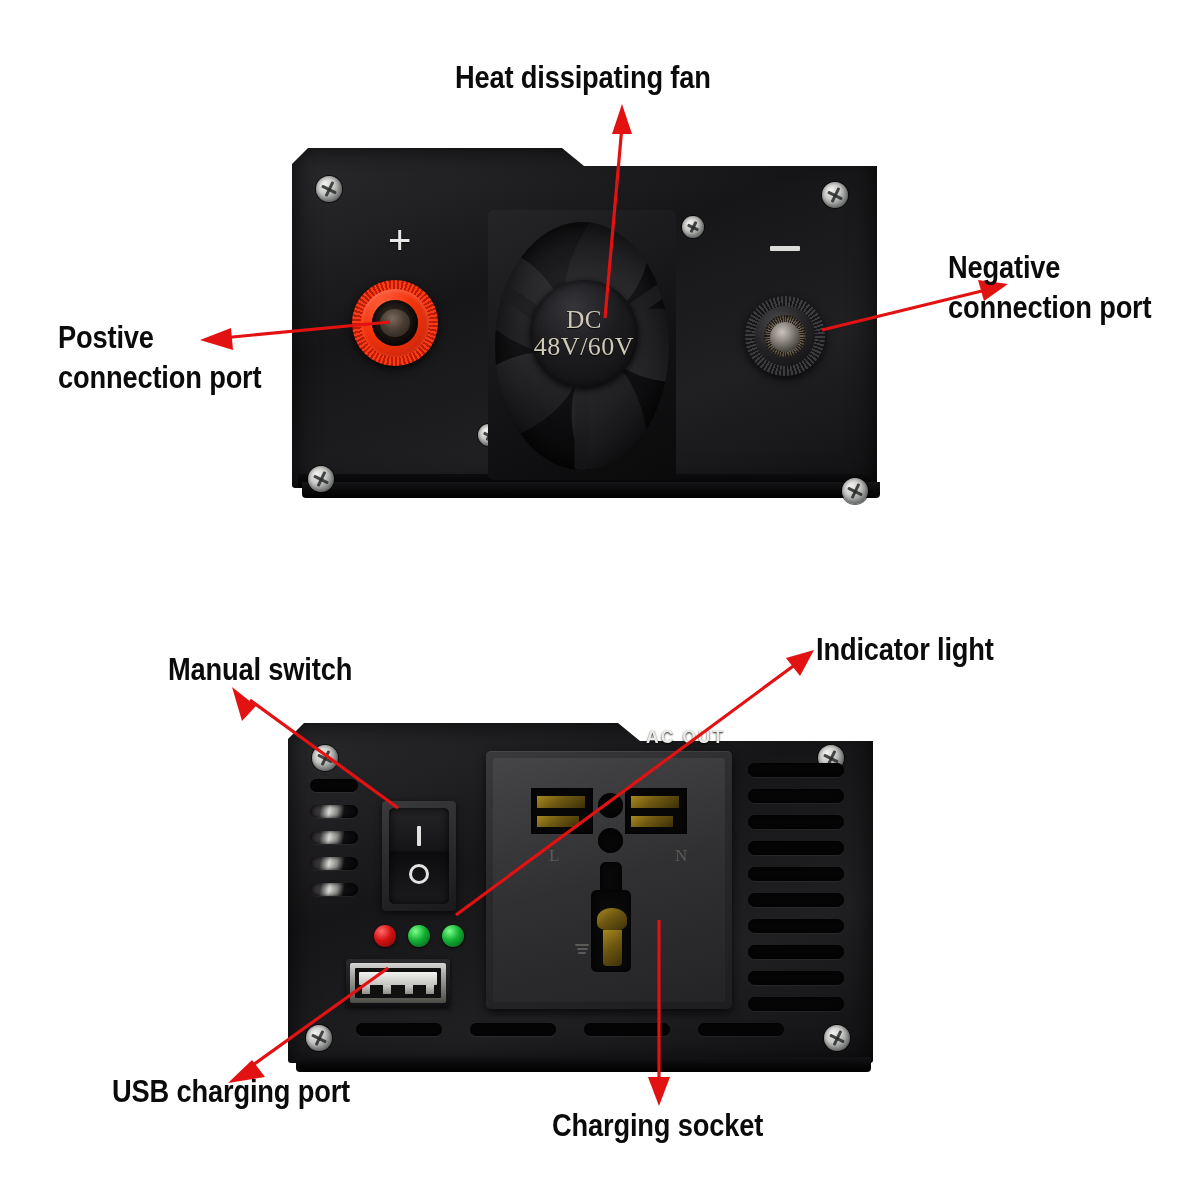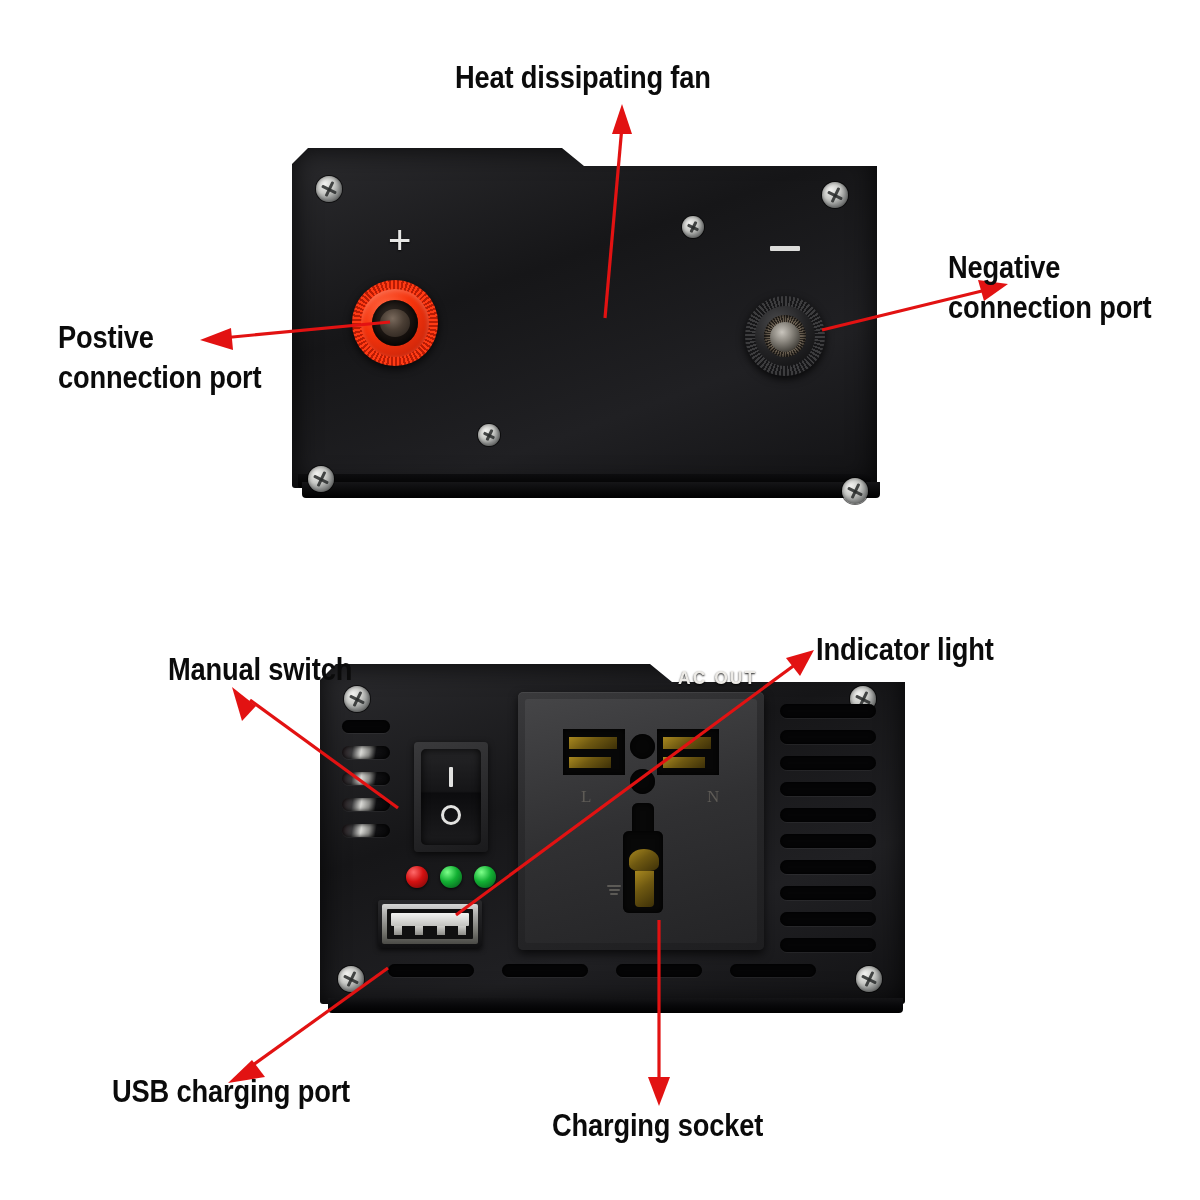--- a/index.html
+++ b/index.html
@@ -404,29 +404,45 @@
 
     <div class="pol" style="left:96px; top:72px;">+</div>
     <div class="minus-mark" style="left:478px; top:98px;"></div>
 
     <div class="post-red" style="left:60px; top:132px;">
       <div class="ring2"></div>
       <div class="ring3"></div>
       <div class="hole"></div>
     </div>
 
+    <div class="fan-housing" style="left:196px; top:62px; width:188px; height:270px;">
+      <div class="fan-bore" style="left:7px; top:12px; width:174px; height:248px;">
+        <div class="blade" style="transform: rotate(10deg);"></div>
+        <div class="blade" style="transform: rotate(82deg);"></div>
+        <div class="blade" style="transform: rotate(154deg);"></div>
+        <div class="blade" style="transform: rotate(226deg);"></div>
+        <div class="blade" style="transform: rotate(298deg);"></div>
+        <div class="fan-strut" style="transform: translateX(-50%) rotate(0deg);"></div>
+        <div class="fan-strut" style="transform: translateX(-50%) rotate(125deg);"></div>
+        <div class="fan-strut" style="transform: translateX(-50%) rotate(-125deg);"></div>
+      </div>
+      <div class="fan-hub" style="left:42px; top:70px; width:108px; height:108px;">
+        <span class="hub-line l1">DC</span>
+        <span class="hub-line l2">48V/60V</span>
+      </div>
+    </div>
 
     <div class="post-black" style="left:453px; top:148px;">
       <div class="ring2"></div>
       <div class="ring3"></div>
       <div class="hole"></div>
     </div>
   </div>
 
-  <div class="device" id="bottom-device" style="left:288px; top:664px; width:590px; height:380px;margin-left:32px;">
+  <div class="device" id="bottom-device" style="left:288px; top:723px; width:590px; height:380px;">
 
     <div class="shell" id="bot-shell"></div>
     <div id="bot-base"></div>
 
     <div class="screw" style="left:24px;  top:22px;"></div>
     <div class="screw" style="left:530px; top:22px;"></div>
     <div class="screw" style="left:18px;  top:302px;"></div>
     <div class="screw" style="left:536px; top:302px;"></div>
 
     <div class="ac-out-text" style="left:358px; top:3px;">AC OUT</div>

